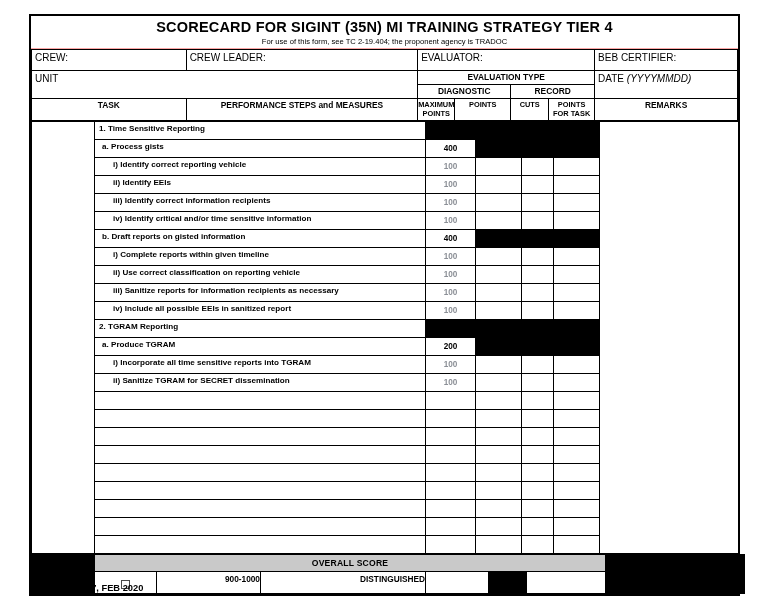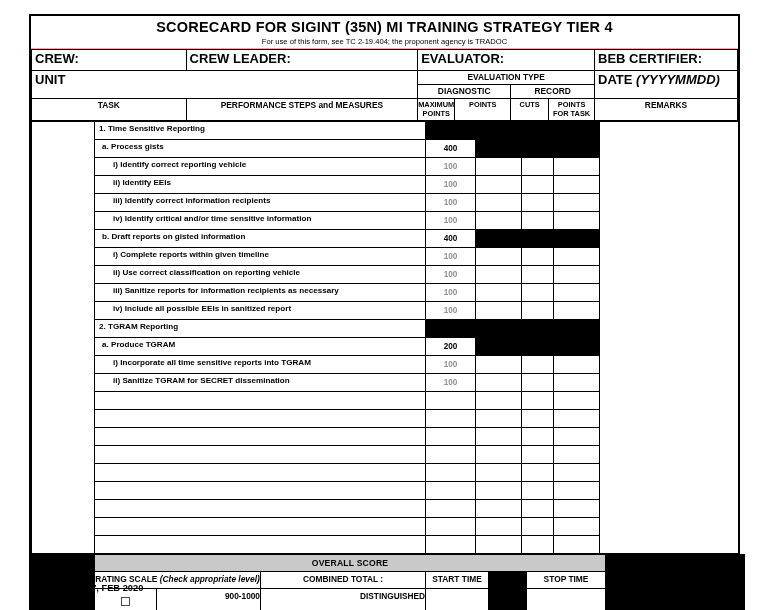--- a/index.html
+++ b/index.html
@@ -29,22 +29,22 @@
   
   .title-cell { text-align: center; padding: 3px 16px 2px; border-bottom: 1px solid #fca5a5; }
   .title-main {
     font-size: 14.5px; font-weight: bold; letter-spacing: .2px;
     line-height: 1.15; color: #000;
   }
   .title-sub { font-size: 7.6px; color: #000; margin-top: 2px; line-height: 1.1; }
 
   
   .lbl {
-    font-size: 13px; padding: 2px 0 0 3px; color: #000;
-    line-height: 1.1; white-space: nowrap; font-weight: bold;
+    font-size: 10px; padding: 2px 0 0 3px; color: #000;
+    line-height: 1.1; white-space: nowrap;
   }
   .lbl i { font-style: italic; }
 
   .h-center {
     font-size: 8.4px; font-weight: bold; text-align: center;
     padding: 2px 0 2px; line-height: 1.1;
   }
   .h-center.two { font-size: 7.4px; }
 
   
@@ -359,31 +359,20 @@
           <col style="width:38px">
           <col style="width:79px">
         <col style="width:139px">
       </colgroup>
       <tbody>
           <tr style="height:15px">
         <td class="blk"></td>
         <td class="osbar" colspan="6">OVERALL SCORE</td>
         <td class="blk"></td>
       </tr>
-      <tr style="height:16px">
-        <td class="blk"></td>
-        <td class="rs-hdr" colspan="2">
-          <span>RATING SCALE </span><i>(Check appropriate level)</i>
-        </td>
-        <td class="rs-hdr">COMBINED TOTAL :</td>
-        <td class="rs-hdr">START TIME</td>
-        <td class="blk"></td>
-        <td class="rs-hdr">STOP TIME</td>
-        <td class="blk"></td>
-      </tr>
       </tbody>
         <tbody id="rating-body">
           <tr>
             <td class="blk"></td>
             <td class="cbox-cell"><span class="cbox"></span></td>
             <td class="rs-val">900-1000</td>
             <td class="rs-val">DISTINGUISHED</td>
             <td></td>
             <td class="blk"></td>
             <td></td>

